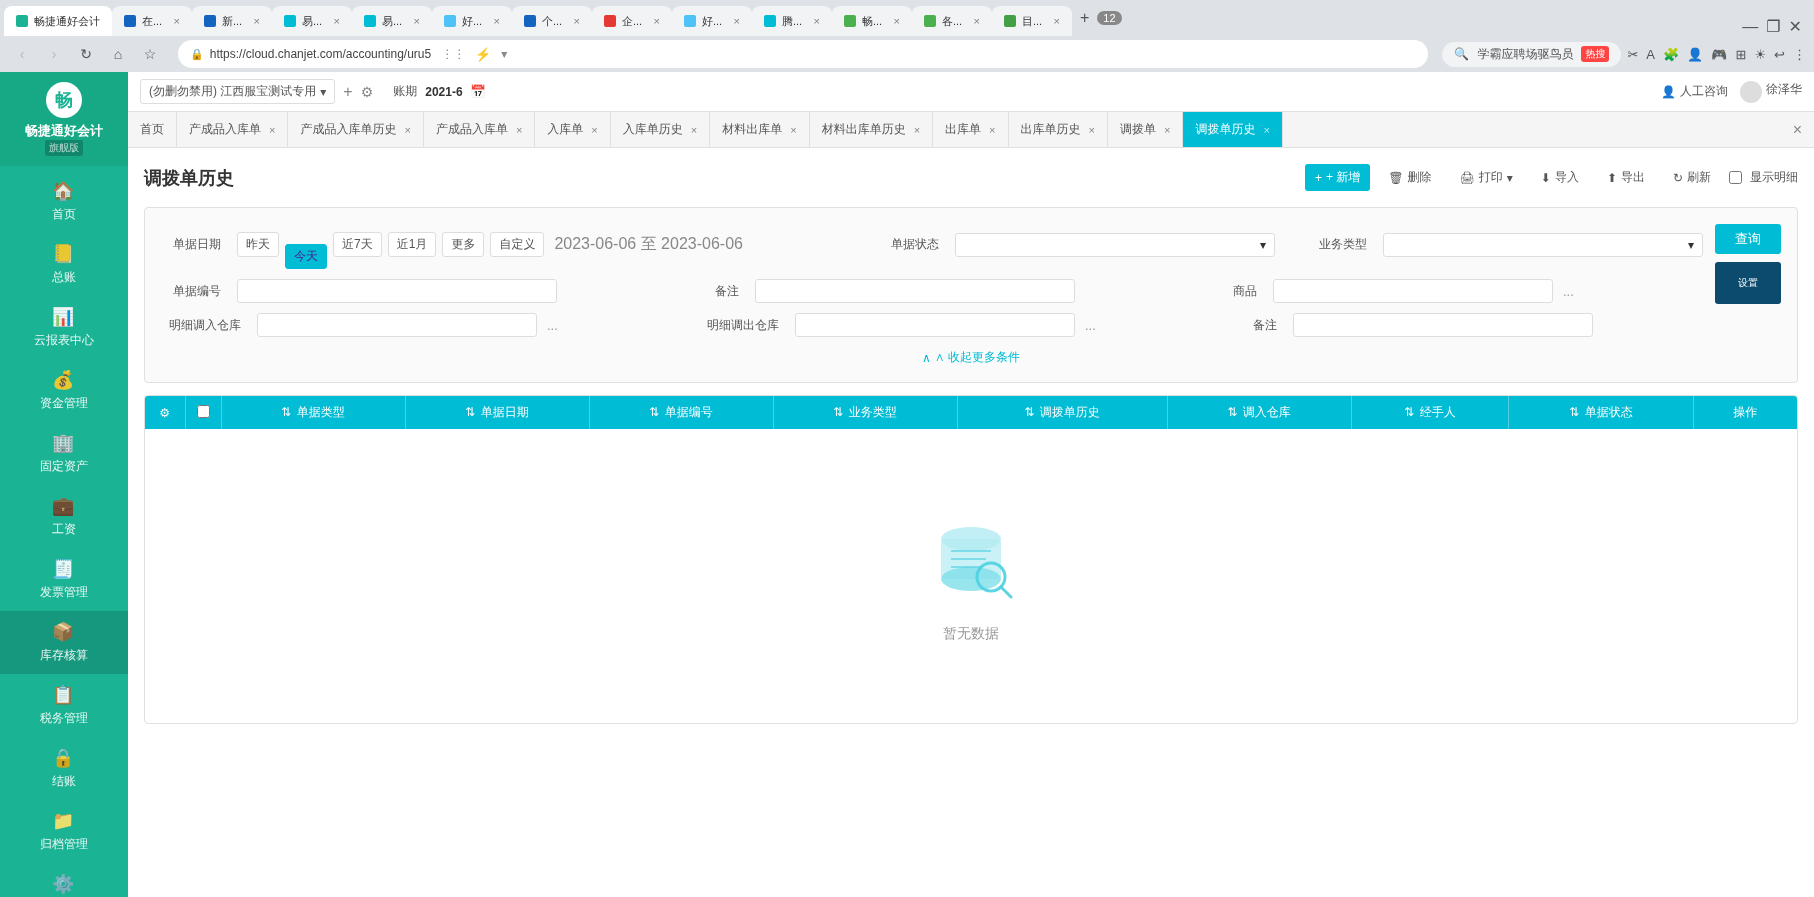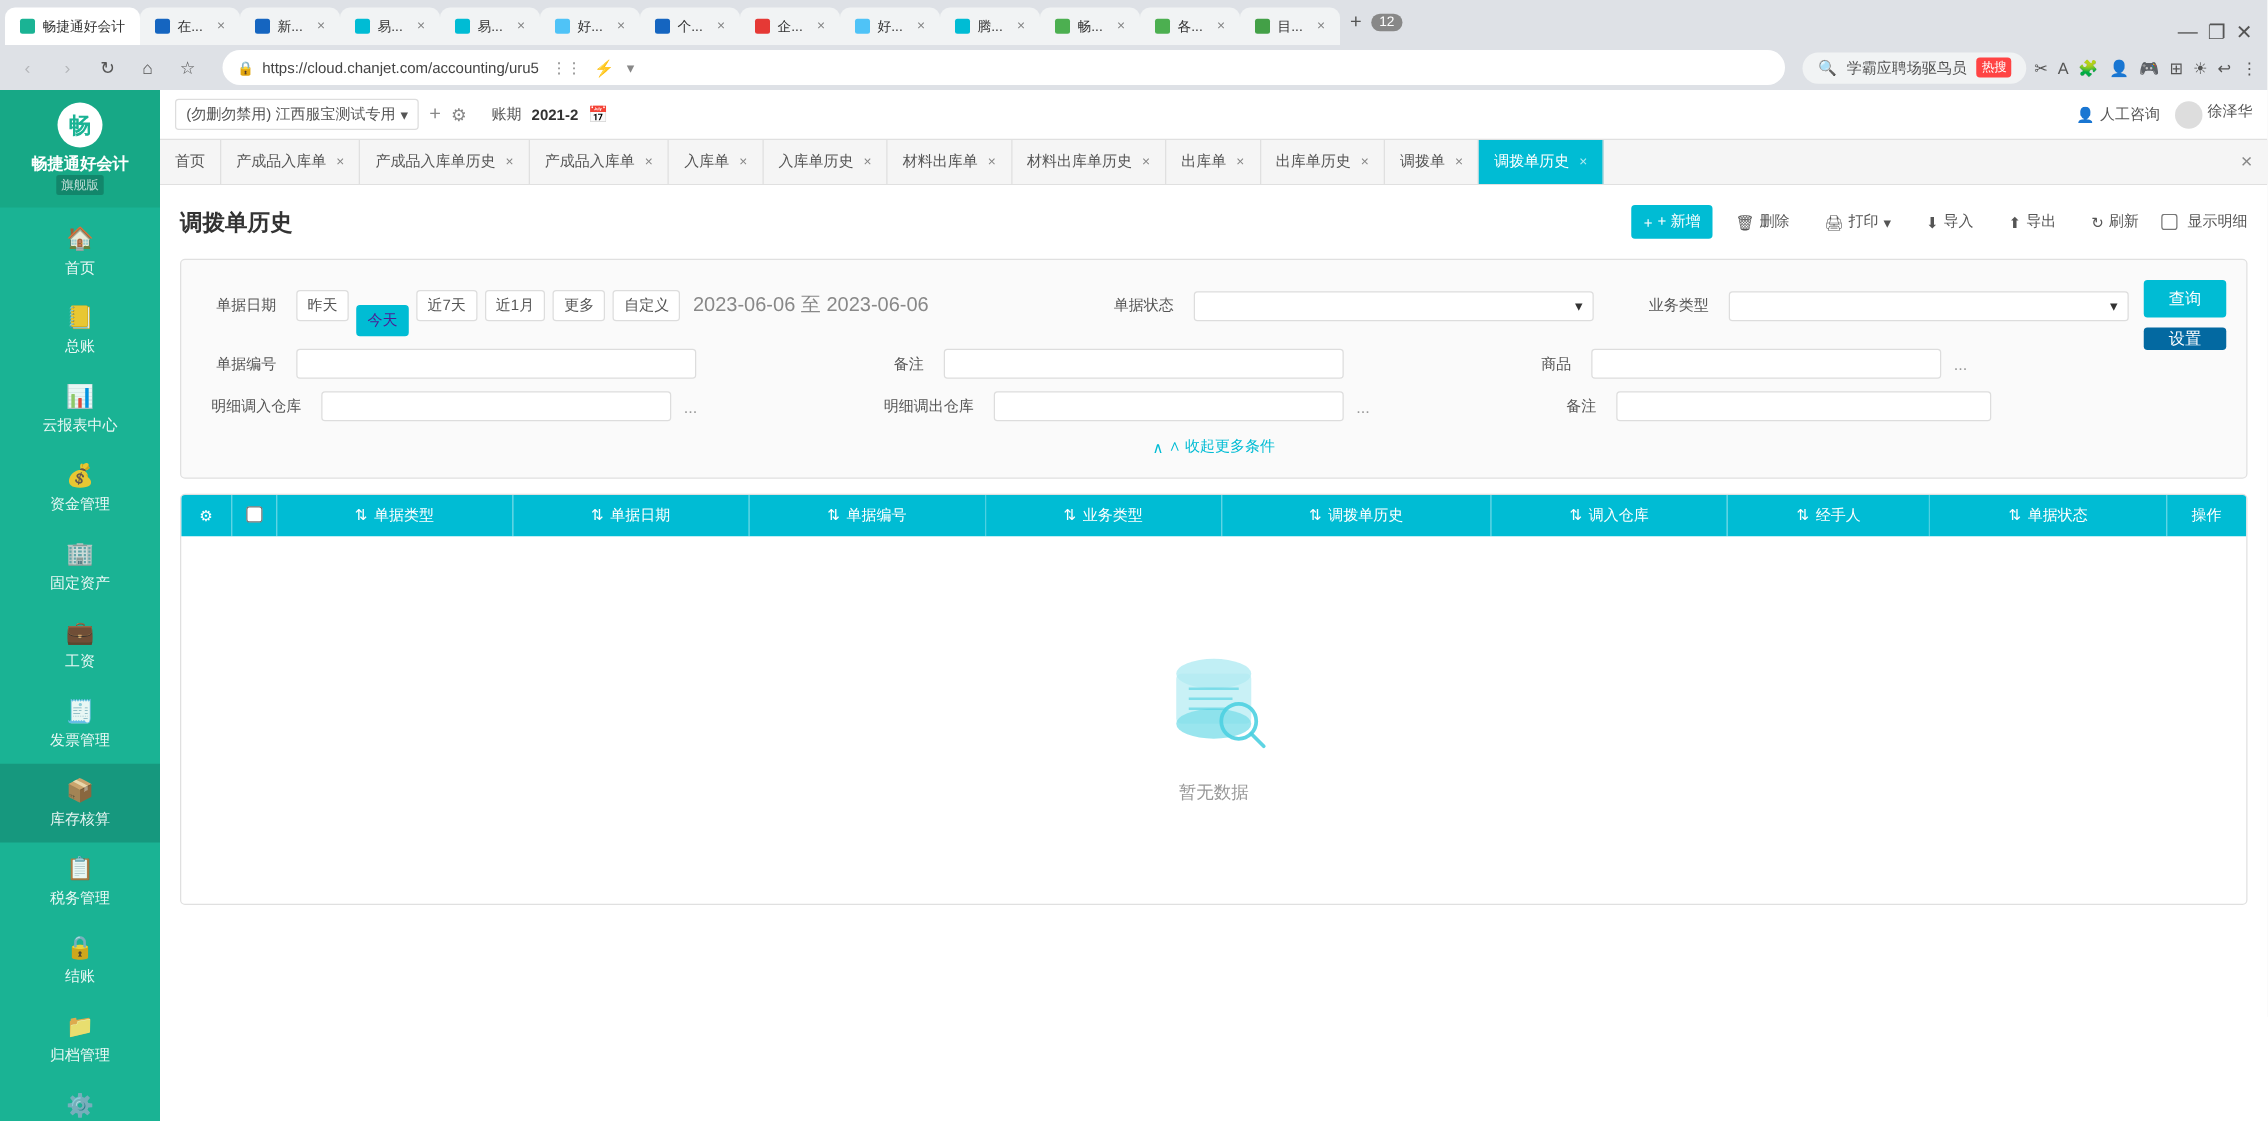--- a/index.html
+++ b/index.html
@@ -67,30 +67,30 @@
     .date-btn.active { background: #00bcd4; color: #4c1d95; border-color: #00bcd4; margin-top: 24px; }
     .date-range { font-size: 16px; color: #888; margin-left: 4px; }
     .filter-input { border: 1px solid #ddd; border-radius: 3px; padding: 4px 8px; font-size: 12px; width: 200px; outline: none; }
     .filter-select { border: 1px solid #ddd; border-radius: 3px; padding: 4px 8px; font-size: 12px; width: 300px; outline: none; display: flex; align-items: center; justify-content: space-between; cursor: pointer; background: #fff; }
     .filter-dots { color: #999; cursor: pointer; margin-left: 4px; }
     .collapse-btn { display: flex; align-items: center; gap: 4px; font-size: 12px; color: #00bcd4; cursor: pointer; padding: 4px 8px; }
     .filter-footer { display: flex; justify-content: center; margin-top: 8px; }
 
     
     .query-btn { background: #00bcd4; color: #fff; border: none; border-radius: 3px; padding: 6px 20px; font-size: 13px; cursor: pointer; }
-    .setting-btn { background: #0369a1; color: #fff; border: none; border-radius: 3px; padding: 0 16px; font-size: 13px; cursor: pointer; margin-top: 4px; }
+    .setting-btn { background: #0c4a6e; color: #fff; border: none; border-radius: 3px; padding: 14px 16px; font-size: 10px; cursor: pointer; margin-top: 4px; }
 
     
     .data-table { width: 100%; border-collapse: collapse; }
     .data-table th { background: #00bcd4; color: #fff; padding: 8px 10px; font-size: 12px; font-weight: normal; border-right: 1px solid rgba(255,255,255,0.3); white-space: nowrap; cursor: pointer; }
     .data-table th:last-child { border-right: none; }
     .table-header-row th:first-child { width: 40px; }
     .settings-th { width: 36px; }
     .checkbox-th { width: 36px; }
-    .ops-th { width: 64px; }
+    .ops-th { width: 104px; }
     .check-all { accent-color: #fff; }
 
     
     .empty-state { display: flex; flex-direction: column; align-items: center; justify-content: center; padding: 80px 0; gap: 16px; }
     .empty-text { font-size: 14px; color: #999; }
 
     
     .table-wrapper { border: 1px solid #e0e0e0; border-radius: 4px; overflow: hidden; }
 
     
@@ -273,21 +273,21 @@
   <div class="main-area">
 
     <div class="top-bar">
       <div class="company-selector">
         <span>(勿删勿禁用) 江西服宝测试专用</span>
         <span>▾</span>
       </div>
       <span style="font-size:16px;color:#888;cursor:pointer;">+</span>
       <span style="font-size:14px;color:#888;cursor:pointer;">⚙</span>
       <span class="period-label">账期</span>
-      <span class="period-value">2021-2</span>
+      <span class="period-value">2021-6</span>
       <span style="cursor:pointer;color:#888;">📅</span>
       <div class="top-bar-right">
         <div class="help-btn">
           <span>👤</span>
           <span>人工咨询</span>
         </div>
         <div class="user-btn">
           <span style="width:22px;height:22px;background:#ddd;border-radius:50%;display:inline-block;vertical-align:middle;"></span>
           <span>徐泽华</span>
         </div>

